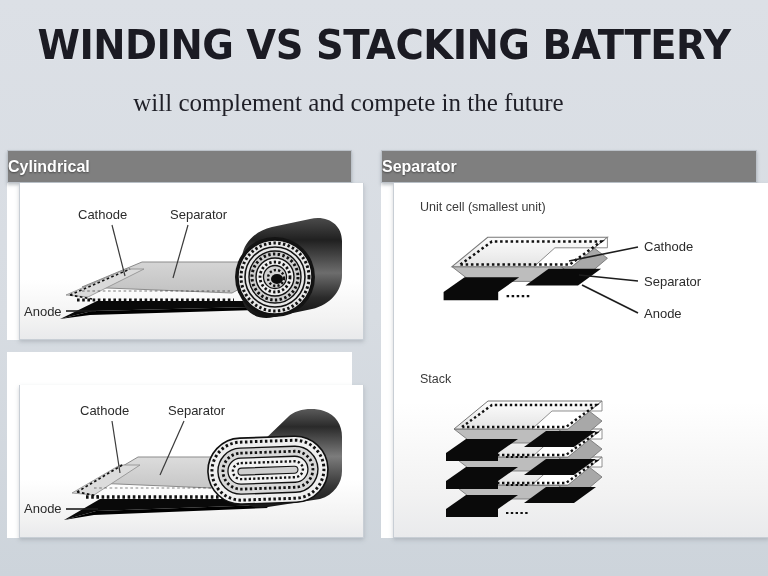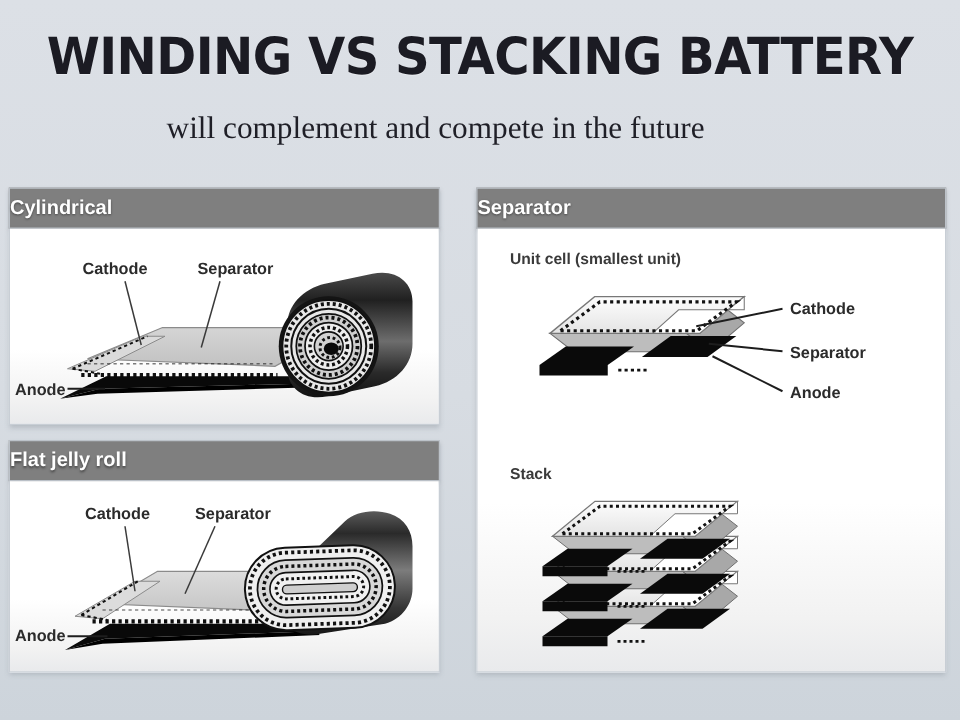--- a/index.html
+++ b/index.html
@@ -68,29 +68,28 @@
     color: #ffffff;
     font-size: 16px;
     font-weight: bold;
     text-align: left;
     line-height: 31px;
     text-shadow: 0 1px 2px rgba(0,0,0,0.45);
     box-shadow: 0 2px 3px rgba(120,128,138,0.45);
   }
   .panel-body {
     position: absolute;
-    left: 0;
+    left: 12px;
     width: 100%;
     background: linear-gradient(180deg, #ffffff 0%, #ffffff 62%, #f2f2f2 88%, #e9eaec 100%);
     border: 1px solid #c8ced5;
     border-top: none;
     box-sizing: border-box;
     box-shadow: 0 2px 4px rgba(120,128,138,0.35);
     overflow: hidden;
-    font-weight: bold;
   }
 
   
   #panel-cylindrical { left: 7px;   top: 150px; width: 345px; height: 190px; }
   #panel-cylindrical .panel-body { top: 33px; height: 157px; }
 
   #panel-flatjelly   { left: 7px;   top: 352px; width: 345px; height: 186px; }
   #panel-flatjelly   .panel-body { top: 33px; height: 153px; }
 
   #panel-stacking    { left: 381px; top: 150px; width: 376px; height: 388px; }
@@ -172,21 +171,20 @@
 
           <line class="leader" x1="92" y1="42" x2="105" y2="93"></line>
           <line class="leader" x1="168" y1="42" x2="153" y2="95"></line>
           <line class="leader-thick" x1="46" y1="128" x2="76" y2="128"></line>
         </svg>
       </div>
     </div>
   </div>
 
   <div class="panel" id="panel-flatjelly">
-    <div class="panel-head">Flat jelly roll</div>
     <div class="panel-body">
       <div class="diagram">
         <svg width="345" height="153" viewBox="0 0 345 153">
           <defs>
             <linearGradient id="flatBody" x1="0" y1="0" x2="0" y2="1">
               <stop offset="0%" stop-color="#5a5a5a"></stop>
               <stop offset="18%" stop-color="#2a2a2a"></stop>
               <stop offset="48%" stop-color="#7c7c7c"></stop>
               <stop offset="78%" stop-color="#363636"></stop>
               <stop offset="100%" stop-color="#171717"></stop>

